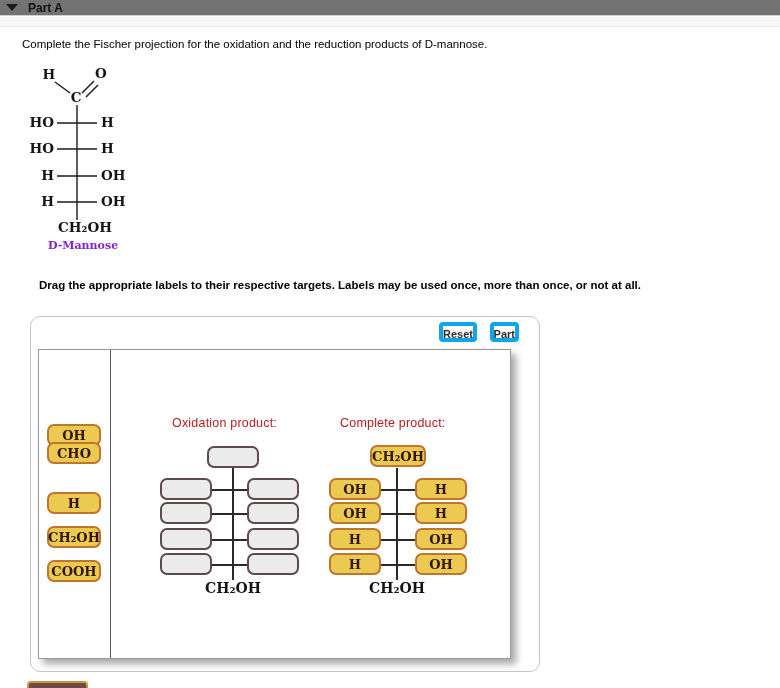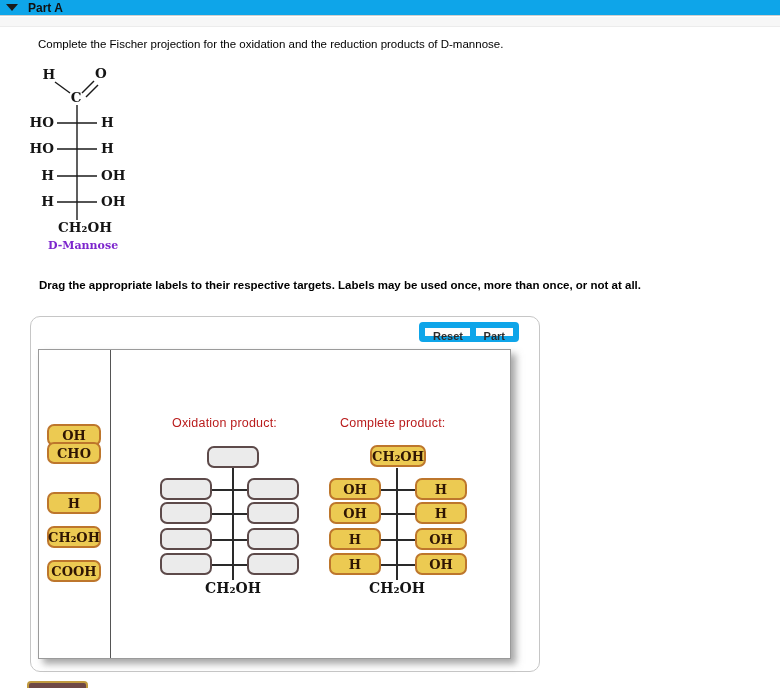--- a/index.html
+++ b/index.html
@@ -1,48 +1,48 @@
 <!DOCTYPE html>
 <html><head>
 <meta charset="utf-8">
 <style>
   * { margin:0; padding:0; box-sizing:border-box; }
   html,body { width:780px; height:688px; background:#ffffff; overflow:hidden;
               font-family:"Liberation Sans", sans-serif; position:relative; }
 
   
   .header-bar { position:absolute; left:0; top:0; width:780px; height:16px;
-                background:#0ea5e9; border-bottom:1px solid #cfcfcf; }
+                background:#737373; border-bottom:1px solid #cfcfcf; }
   .collapse-icon { position:absolute; left:6px; top:4px; width:0; height:0;
                    border-left:6px solid transparent; border-right:6px solid transparent;
                    border-top:7px solid #1a1a1a; cursor:pointer; }
   .part-title { position:absolute; left:28px; top:1px; font-size:12px; font-weight:bold; color:#111; }
   .header-strip { position:absolute; left:0; top:17px; width:780px; height:10px;
                   background:#f7f7f7; border-bottom:1px solid #ececec; }
 
   
-  .instruction { position:absolute; left:38px; top:38px; width:720px; font-size:11.5px; color:#000; }
+  .instruction { position:absolute; left:22px; top:38px; width:720px; font-size:11.5px; color:#000; }
 
   
   .mannose-svg { position:absolute; left:20px; top:60px; }
   .chem-text { font-family:"DejaVu Serif","Liberation Serif",serif; font-weight:bold;
                font-size:13.5px; fill:#141414; }
   .chem-caption { font-family:"DejaVu Serif","Liberation Serif",serif; font-weight:bold;
                   font-size:11px; fill:#7d26cd; }
   .bond { stroke:#1a1a1a; stroke-width:1.4; }
 
   
   .drag-instruction { position:absolute; left:22px; top:279px; width:740px;
                       font-size:11.5px; font-weight:bold; color:#000;margin-left:17px; }
 
   
   .dnd-container { position:absolute; left:30px; top:316px; width:510px; height:356px;
                    border:1px solid #c6c6c6; border-radius:10px; background:#fff; }
-  .btn { position:absolute; top:5px; height:20px; padding:0 8px; background:#fdfdfd;
-         border:6px solid #0ea5e9; border-radius:4px; font-size:11px; font-weight:bold;
+  .btn { position:absolute; top:5px; height:20px; padding:0 0; background:#fdfdfd;
+         border:4px solid #0ea5e9; border-radius:4px; font-size:11px; font-weight:bold;
          color:#2b2b2b; line-height:17px; cursor:pointer; }
   .reset-btn { right:62px; }
   .help-btn  { right:20px; }
 
   .canvas-panel { position:absolute; left:7px; top:32px; width:473px; height:310px;
                   background:#ffffff; border:1px solid #9a9a9a;
                   box-shadow:5px 5px 7px rgba(95,95,95,0.55); }
 
   .bank-divider { position:absolute; left:71px; top:0; width:1px; height:100%; background:#555; }
 

